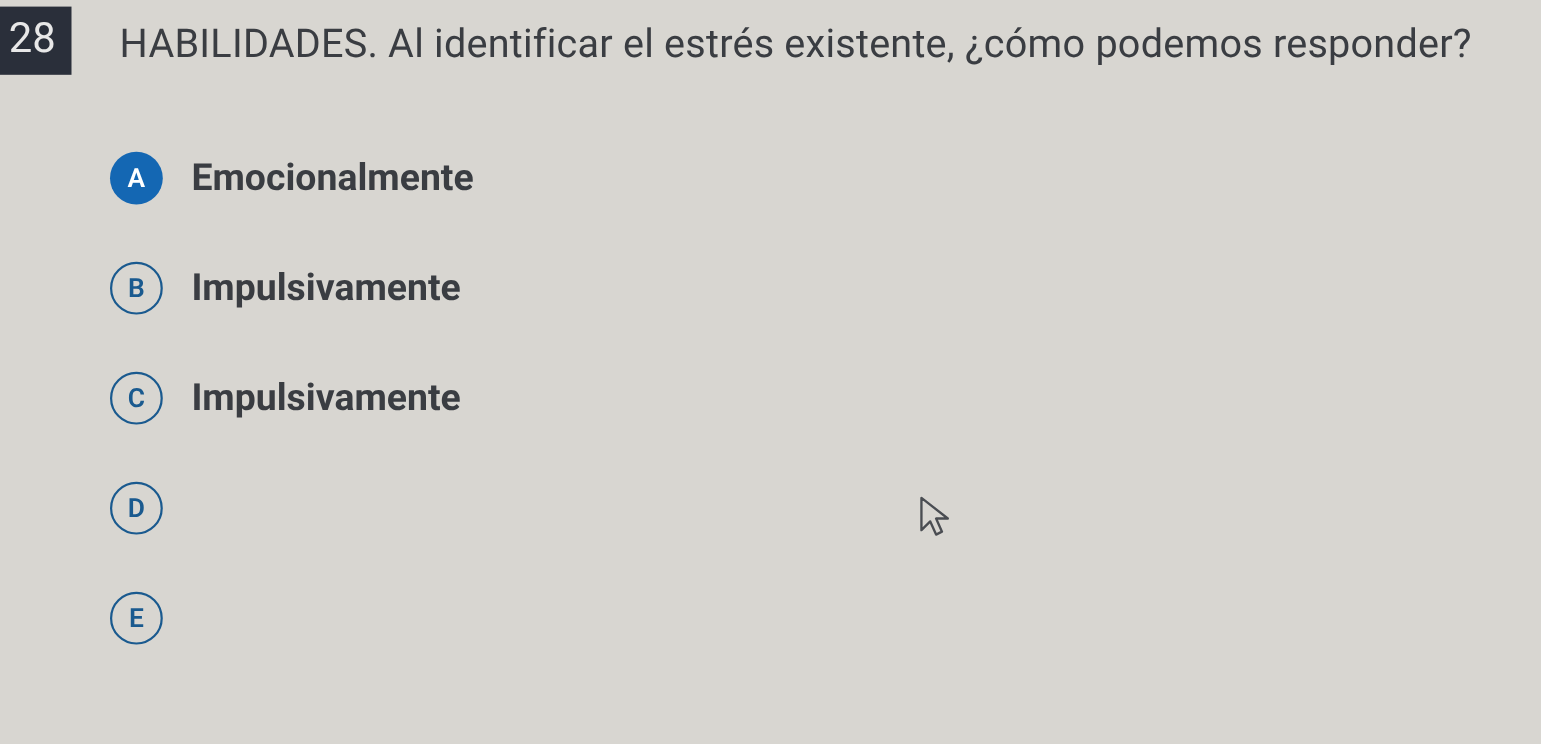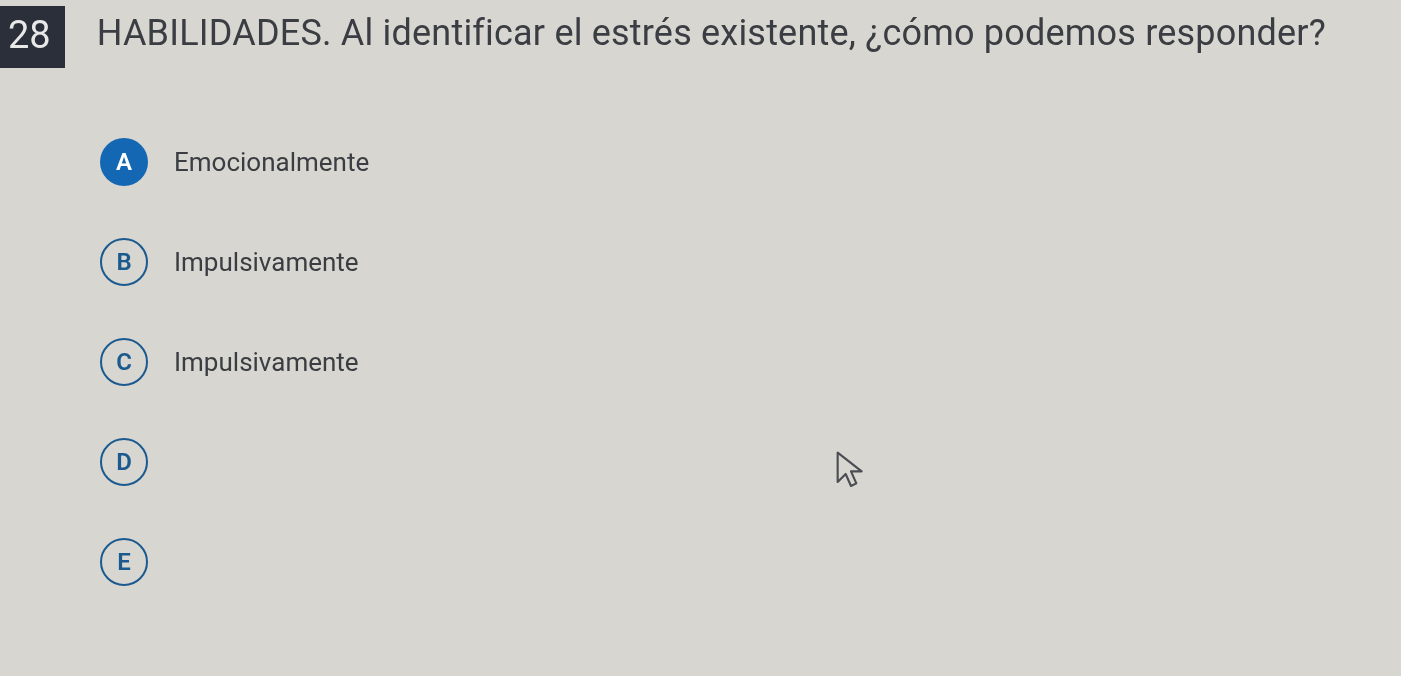--- a/index.html
+++ b/index.html
@@ -10,22 +10,22 @@
   body {
     font-family: -apple-system, BlinkMacSystemFont, "Segoe UI", Roboto, Helvetica, Arial, sans-serif;
     background: #d8d6d1;
     width: 1401px;
     height: 676px;
     overflow: hidden;
     position: relative;
   }
   .question-header {
     display: flex;
-    align-items: flex-start;
-    gap: 20px;
+    align-items: center;
+    gap: 32px;
     padding-top: 6px;
   }
   .question-number {
     background: #2a2f3a;
     color: #e8e8e8;
     font-size: 38px;
     font-weight: 400;
     padding: 10px 14px 14px 8px;
     min-width: 62px;
     text-align: center;
@@ -68,22 +68,22 @@
     color: #ffffff;
     border: none;
   }
   .option-letter.unselected {
     background: transparent;
     color: #1a5a8f;
     border: 2.5px solid #1a5a8f;
   }
   .option-text {
     color: #3a3d42;
-    font-size: 26px;
-    font-weight: 400;
+    font-size: 34px;
+    font-weight: 700;
   }
   .cursor {
     position: absolute;
     left: 835px;
     top: 450px;
     pointer-events: none;
   }
   .cursor svg {
     width: 32px;
     height: 40px;

